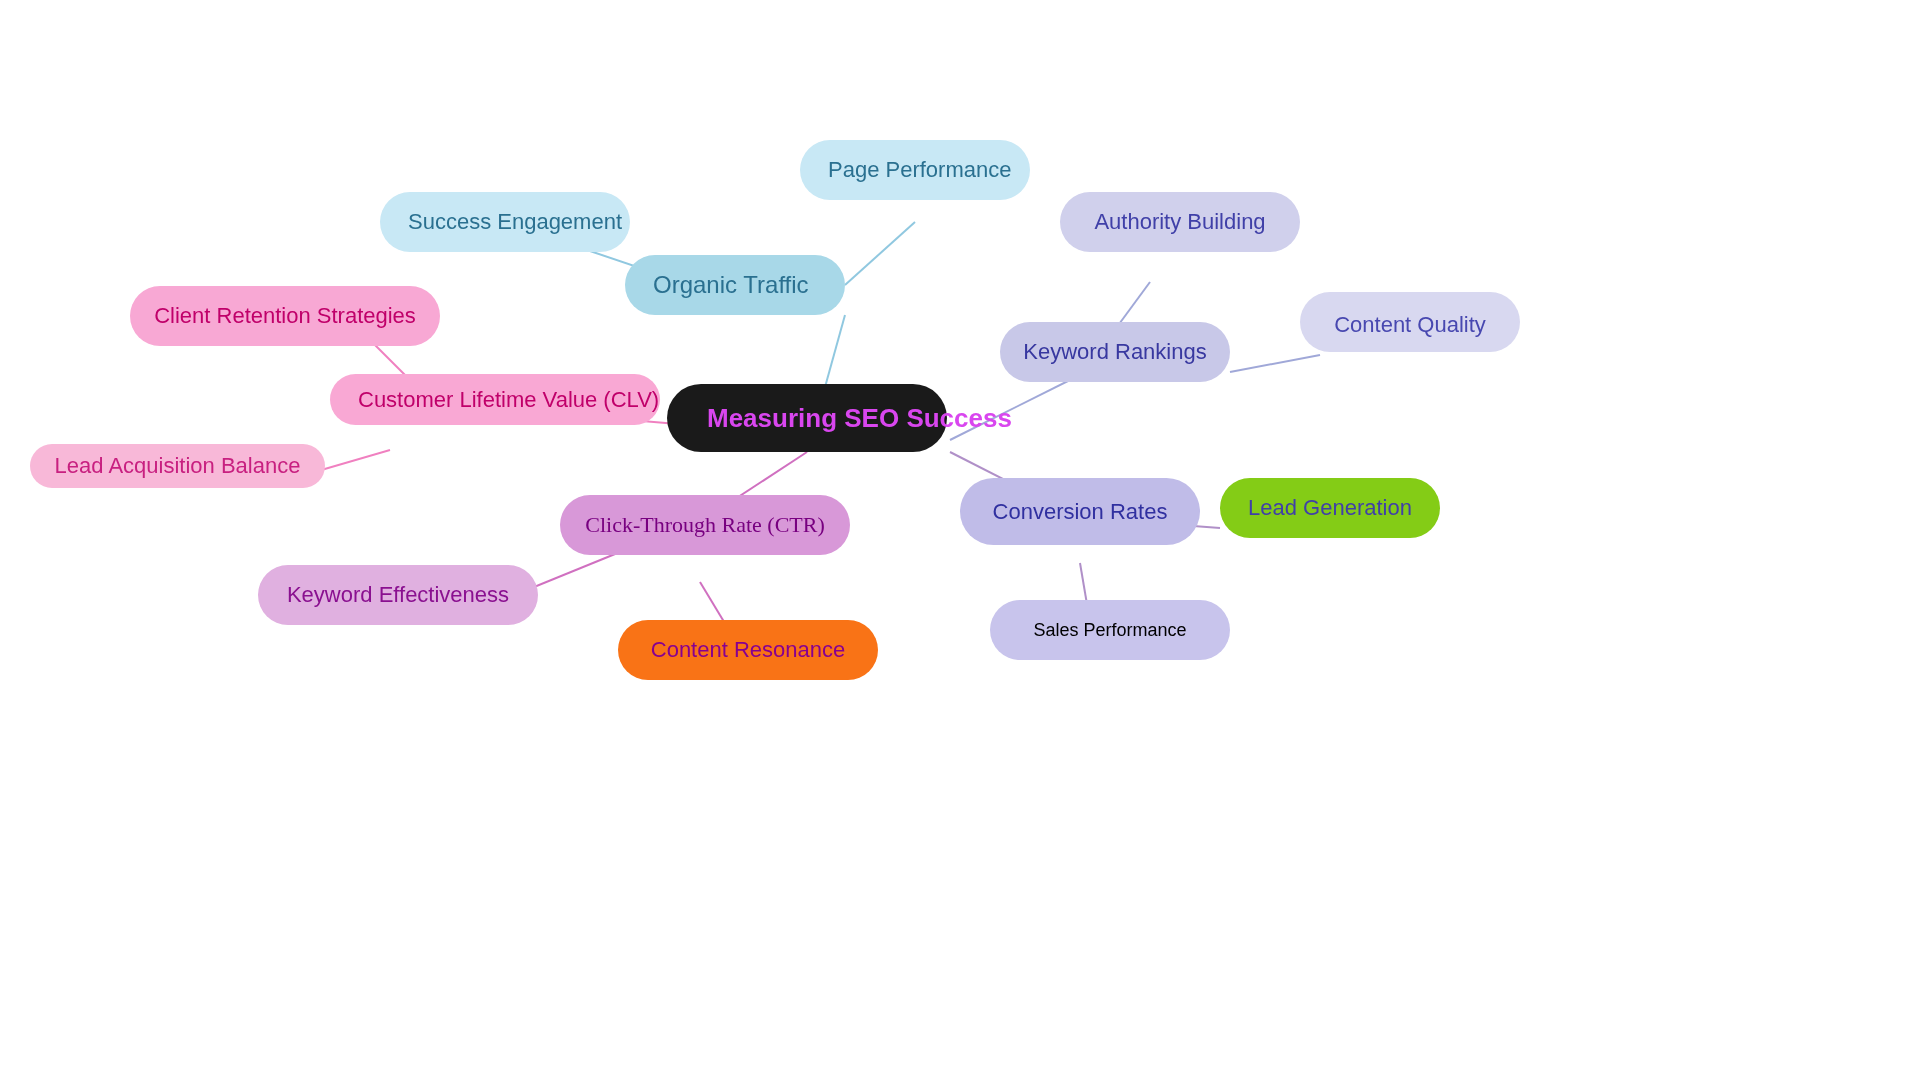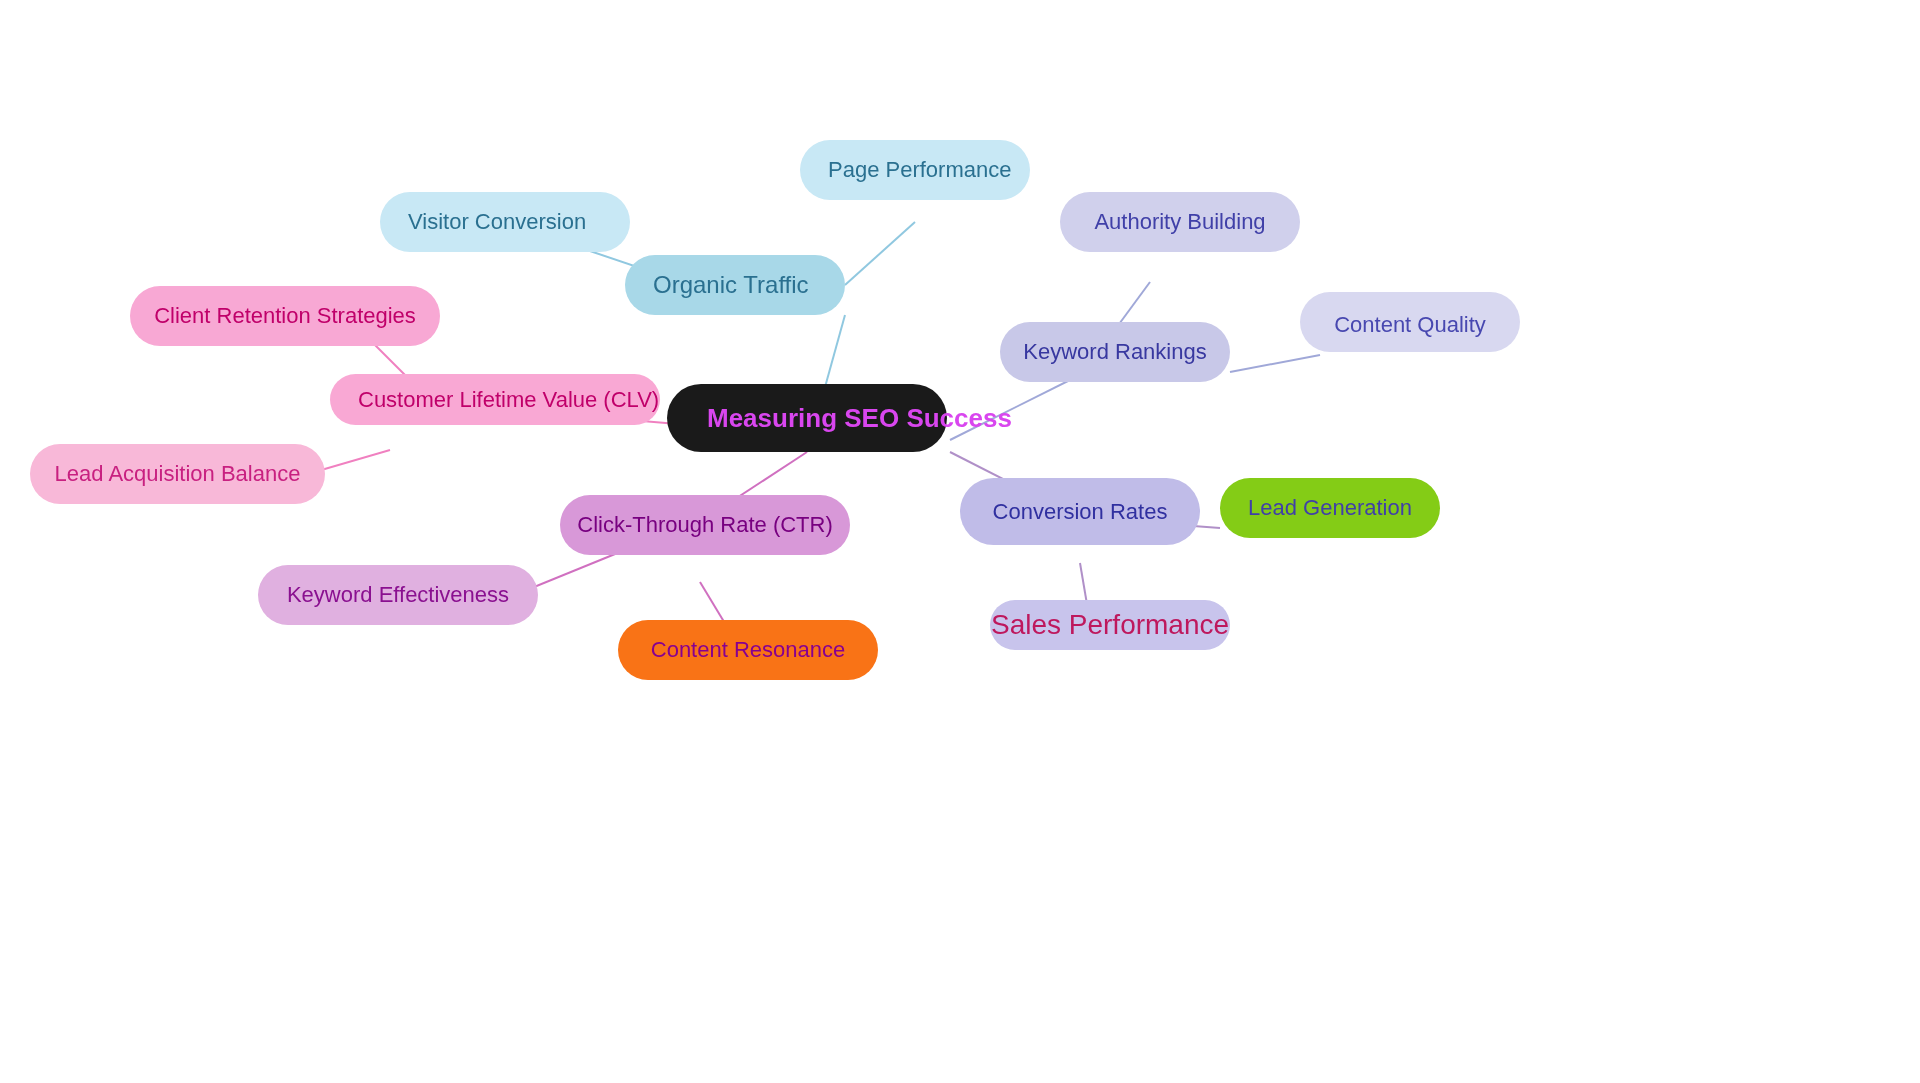--- a/index.html
+++ b/index.html
@@ -101,21 +101,21 @@
 
 <div class="node node-blue-dark" style="left:625px; top:255px; width:220px; height:60px; font-size:24px; color:#2a7090;">
   <span>Organic Traffic</span>
 </div>
 
 <div class="node node-blue-light" style="left:800px; top:140px; width:230px; height:60px; font-size:22px; color:#2a7090;">
   <span>Page Performance</span>
 </div>
 
 <div class="node node-blue-light" style="left:380px; top:192px; width:250px; height:60px; font-size:22px; color:#2a7090;">
-  <span>Visitor Conversion</span>
+  <span>Success Engagement</span>
 </div>
 
 <div class="node" style="left:1000px; top:322px; width:230px; height:60px; background:#c8c8e8; color:#3838a0; font-size:22px; border-radius:50px; display:flex; align-items:center; justify-content:center; position:absolute; z-index:2;">
   <span>Keyword Rankings</span>
 </div>
 
 <div class="node" style="left:1060px; top:192px; width:240px; height:60px; background:#d0d0ec; color:#4040a8; font-size:22px; border-radius:50px; display:flex; align-items:center; justify-content:center; position:absolute; z-index:2;">
   <span>Authority Building</span>
 </div>
 
@@ -124,39 +124,39 @@
 </div>
 
 <div class="node" style="left:960px; top:478px; width:240px; height:67px; background:#c0bce8; color:#3030a0; font-size:22px; border-radius:50px; display:flex; align-items:center; justify-content:center; position:absolute; z-index:2;">
   <span>Conversion Rates</span>
 </div>
 
 <div class="node" style="left:1220px; top:478px; width:220px; height:60px; background:#84cc16; color:#4040a8; font-size:22px; border-radius:50px; display:flex; align-items:center; justify-content:center; position:absolute; z-index:2;">
   <span>Lead Generation</span>
 </div>
 
-<div class="node" style="left:990px; top:600px; width:240px; height:50px; background:#c8c4ec; color:#be185d; font-size:28px; border-radius:50px; display:flex; align-items:center; justify-content:center; position:absolute; z-index:2;">
+<div class="node" style="left:990px; top:600px; width:240px; height:60px; background:#c8c4ec; color:#000000; font-size:18px; border-radius:50px; display:flex; align-items:center; justify-content:center; position:absolute; z-index:2;">
   <span>Sales Performance</span>
 </div>
 
-<div class="node" style="left:560px; top:495px; width:290px; height:60px; background:#d898d8; color:#780080; font-size:22px; border-radius:50px; display:flex; align-items:center; justify-content:center; position:absolute; z-index:2;">
+<div class="node" style="left:560px; top:495px; width:290px; height:60px; background:#d898d8; color:#780080; font-size:22px; border-radius:50px; display:flex; align-items:center; justify-content:center; position:absolute; z-index:2;font-family:Liberation Serif, serif;">
   <span>Click-Through Rate (CTR)</span>
 </div>
 
 <div class="node" style="left:258px; top:565px; width:280px; height:60px; background:#e0b0e0; color:#8a1090; font-size:22px; border-radius:50px; display:flex; align-items:center; justify-content:center; position:absolute; z-index:2;">
   <span>Keyword Effectiveness</span>
 </div>
 
 <div class="node" style="left:618px; top:620px; width:260px; height:60px; background:#f97316; color:#880090; font-size:22px; border-radius:50px; display:flex; align-items:center; justify-content:center; position:absolute; z-index:2;">
   <span>Content Resonance</span>
 </div>
 
 <div class="node node-pink" style="left:330px; top:374px; width:330px; height:51px; font-size:22px;">
   <span>Customer Lifetime Value (CLV)</span>
 </div>
 
 <div class="node" style="left:130px; top:286px; width:310px; height:60px; background:#f8a8d4; color:#c0006a; font-size:22px; border-radius:50px; display:flex; align-items:center; justify-content:center; position:absolute; z-index:2;">
   <span>Client Retention Strategies</span>
 </div>
 
-<div class="node" style="left:30px; top:444px; width:295px; height:60px; background:#f8b8d8; color:#c82080; font-size:22px; border-radius:50px; display:flex; align-items:center; justify-content:center; position:absolute; z-index:2;">
+<div class="node" style="left:30px; top:444px; width:295px; height:44px; background:#f8b8d8; color:#c82080; font-size:22px; border-radius:50px; display:flex; align-items:center; justify-content:center; position:absolute; z-index:2;">
   <span>Lead Acquisition Balance</span>
 </div>
 
 </body></html>

